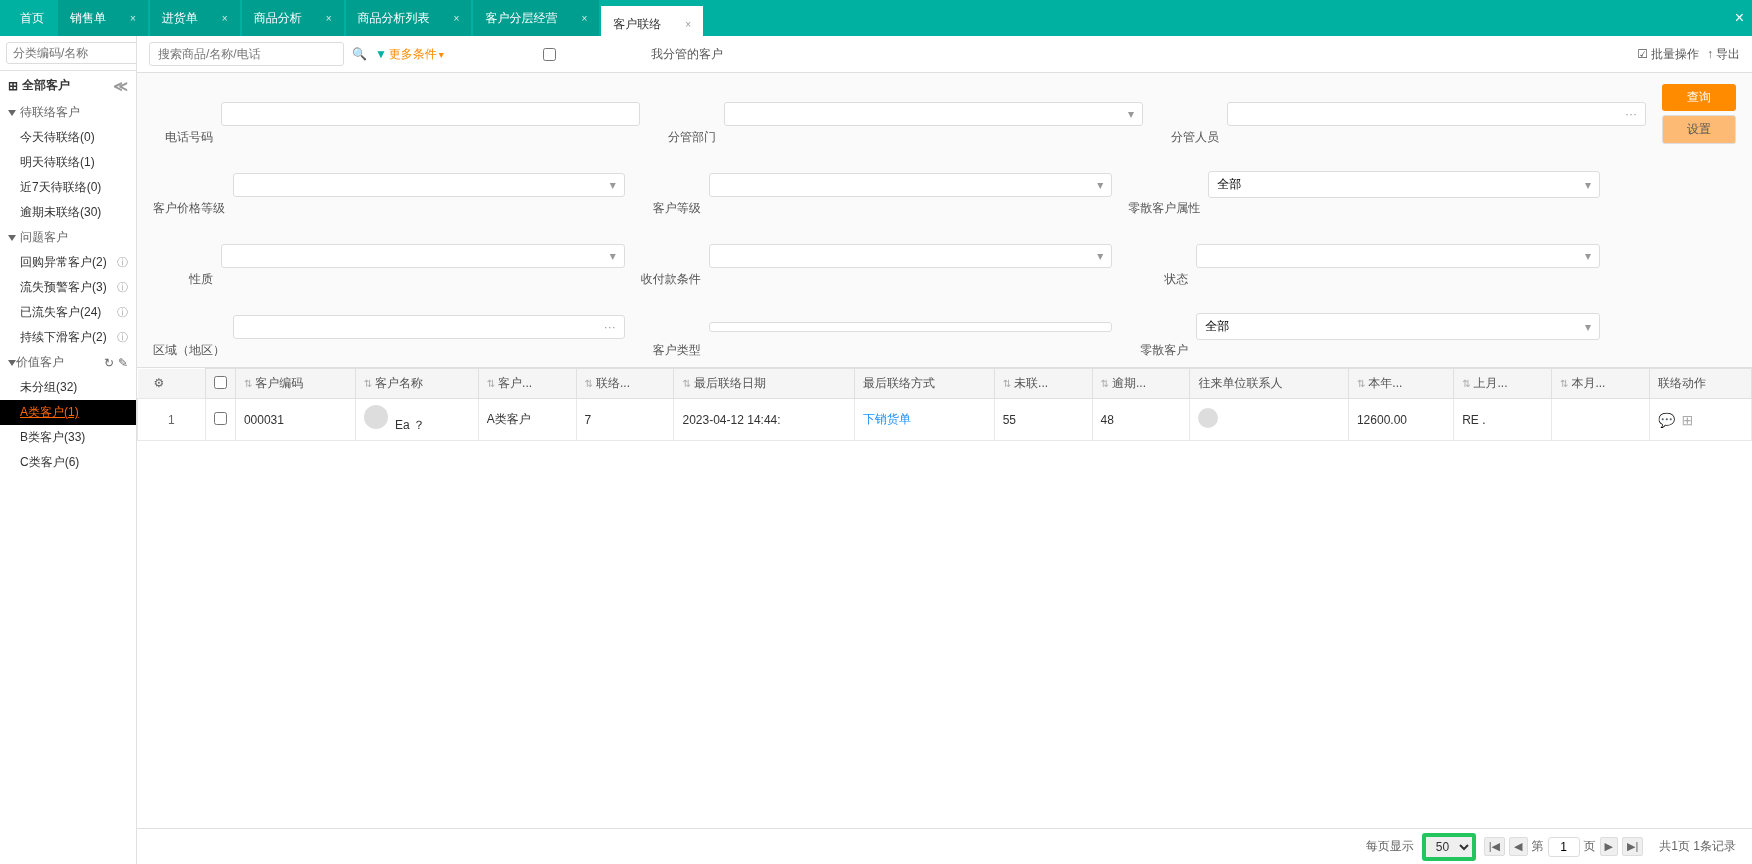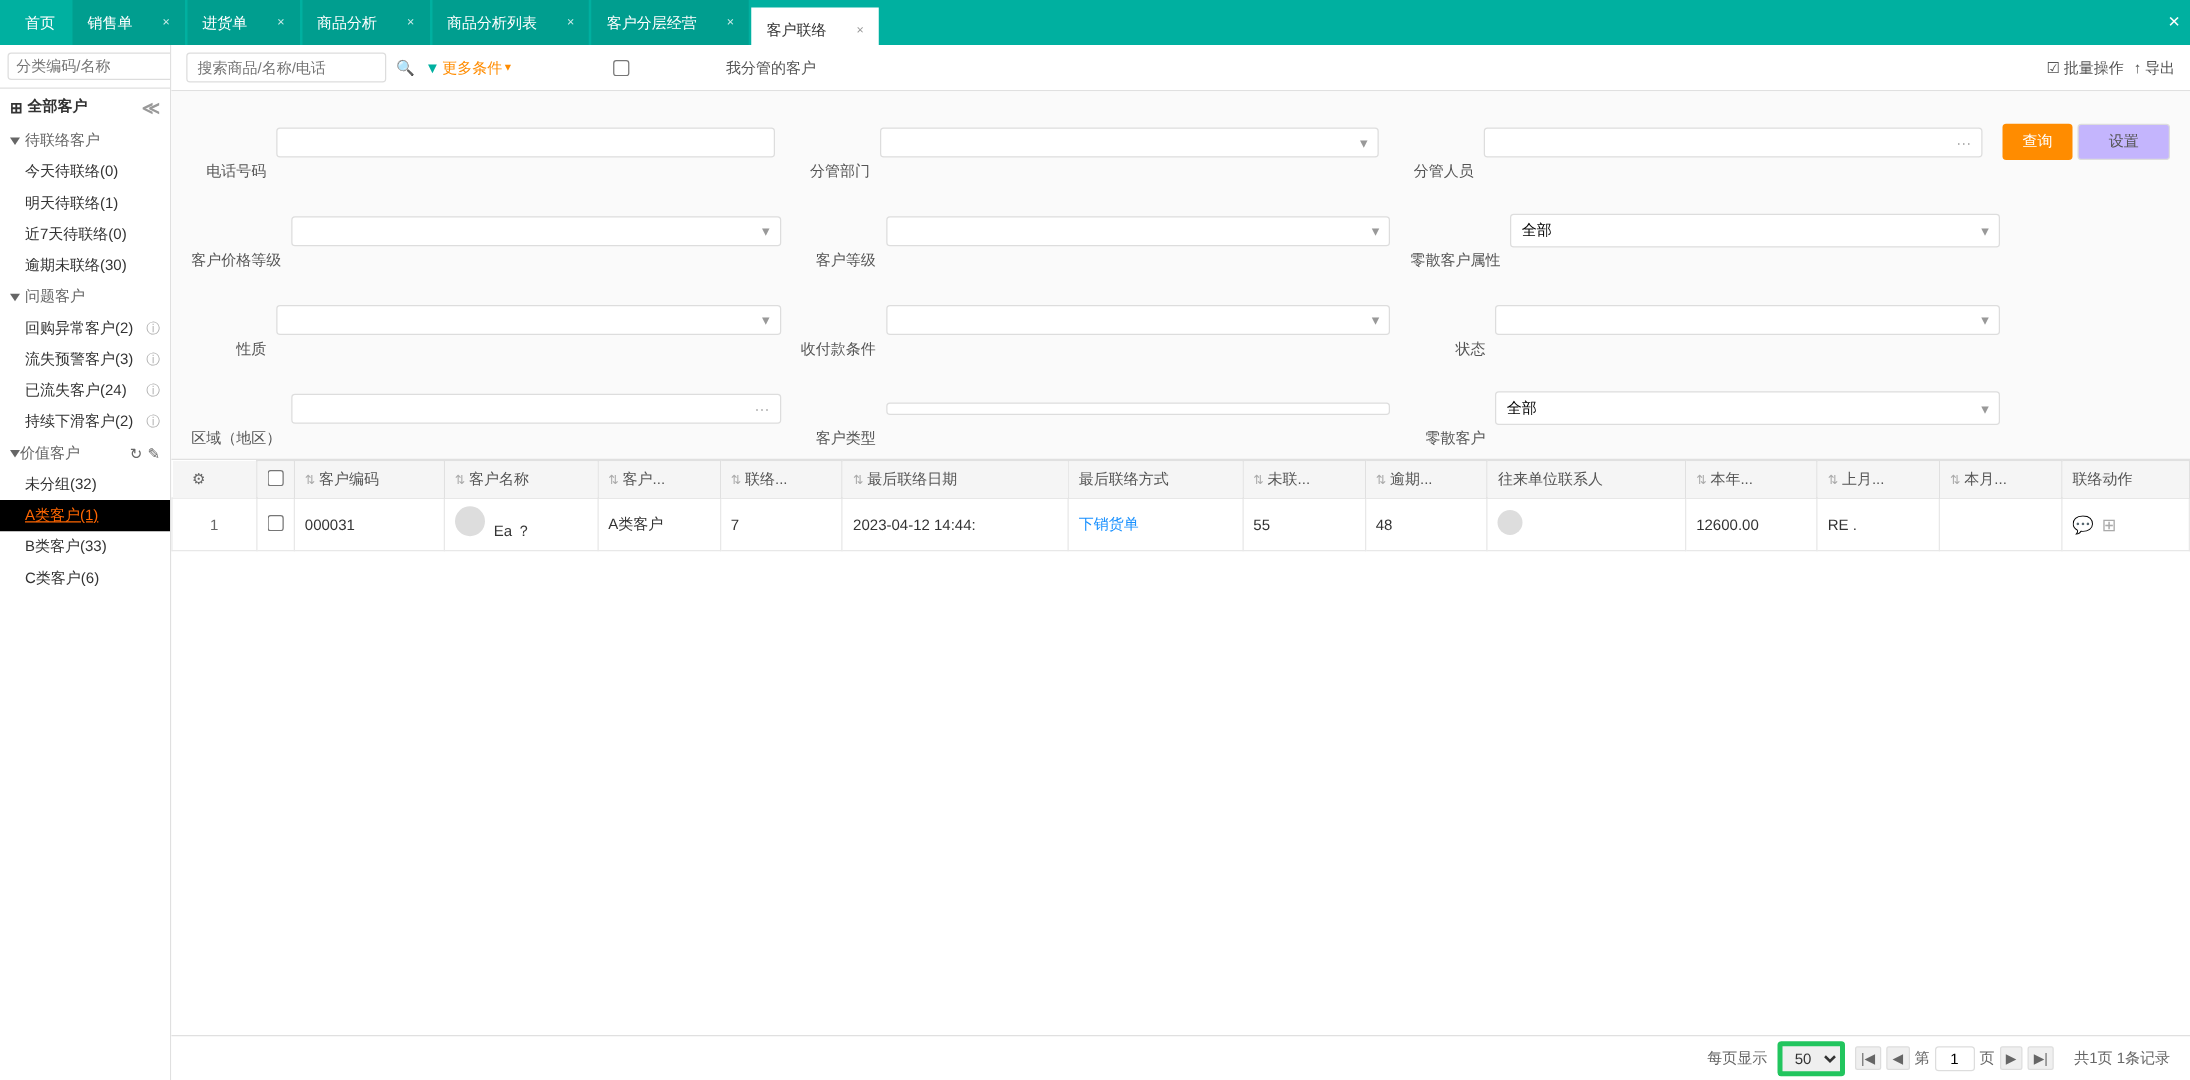--- a/index.html
+++ b/index.html
@@ -156,21 +156,21 @@
       padding: 6px 12px;
       display: flex;
       align-items: center;
       border-bottom: 1px solid #e0e0e0;
       gap: 8px;
     }
     .filter-bar input {
       border: 1px solid #ddd;
       border-radius: 3px;
       padding: 4px 8px;
-      width: 160px;
+      width: 195px;
       font-size: 12px;
       outline: none;
     }
     .filter-more {
       color: #ff8c00;
       cursor: pointer;
       display: flex;
       align-items: center;
       gap: 2px;
     }
@@ -257,21 +257,21 @@
     .btn-query {
       background: #ff8c00;
       color: white;
       border: none;
       border-radius: 3px;
       padding: 5px 16px;
       cursor: pointer;
       font-size: 12px;
     }
     .btn-settings {
-      background: #c4b5fd;
+      background: #fdba74;
       color: #555;
       border: 1px solid #ddd;
       border-radius: 3px;
       padding: 5px 24px;
       cursor: pointer;
       font-size: 12px;
     }
 
     
     .table-container {
@@ -541,21 +541,21 @@
             <span class="arrow">▾</span>
           </div>
         </div>
         <div class="filter-field">
           <span class="filter-label">分管人员</span>
           <div class="filter-select">
             <span></span>
             <span class="arrow">···</span>
           </div>
         </div>
-        <div style="display:flex;flex-direction:row;gap:4px;justify-content:space-between;">
+        <div style="display:flex;flex-direction:column;gap:4px;justify-content:space-between;">
           <button class="btn-query">查询</button>
           <button class="btn-settings">设置</button>
         </div>
       </div>
 
       <div class="adv-filter-row">
         <div class="filter-field">
           <span class="filter-label">客户价格等级</span>
           <div class="filter-select">
             <span></span>

